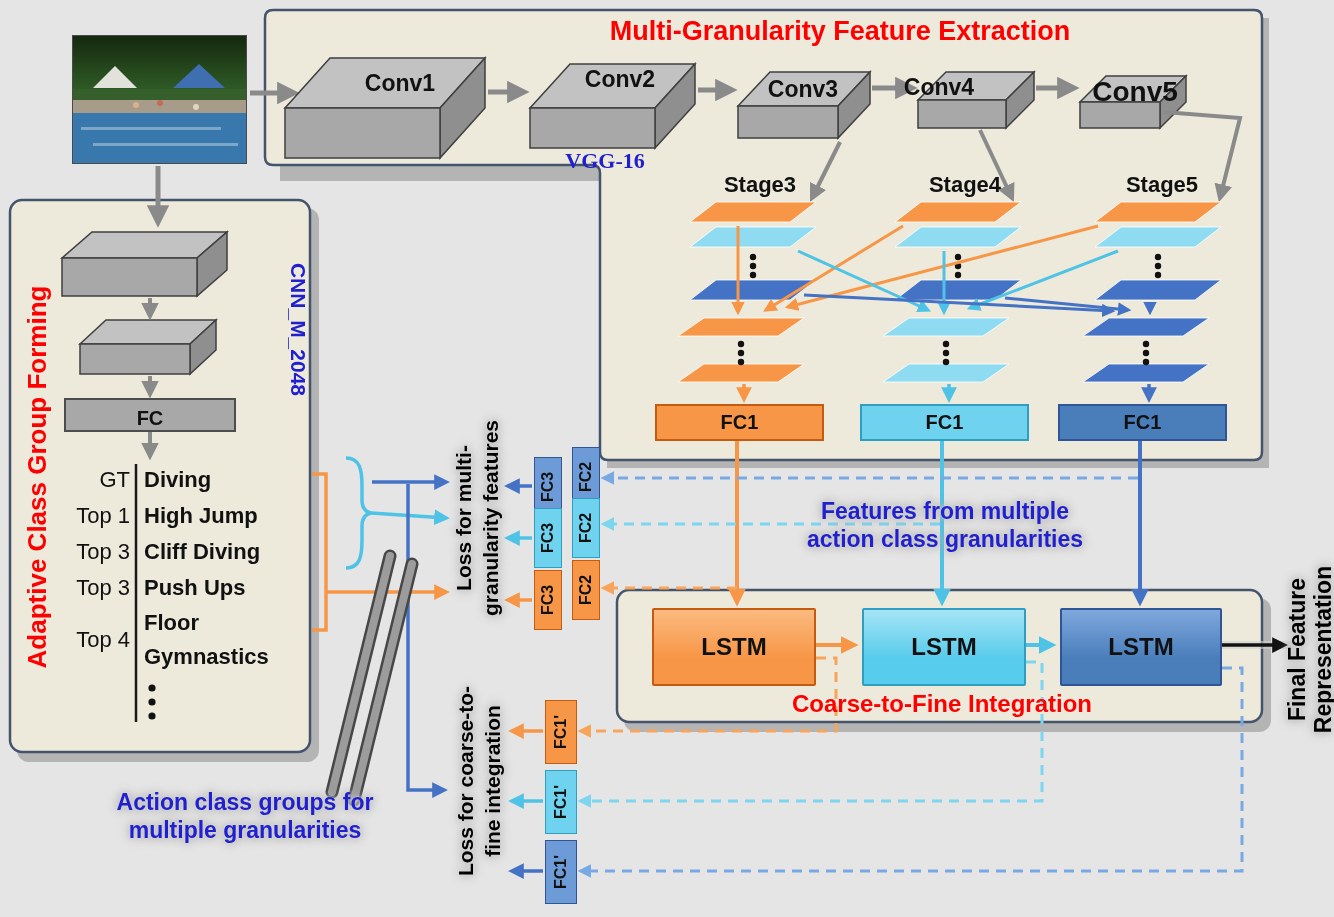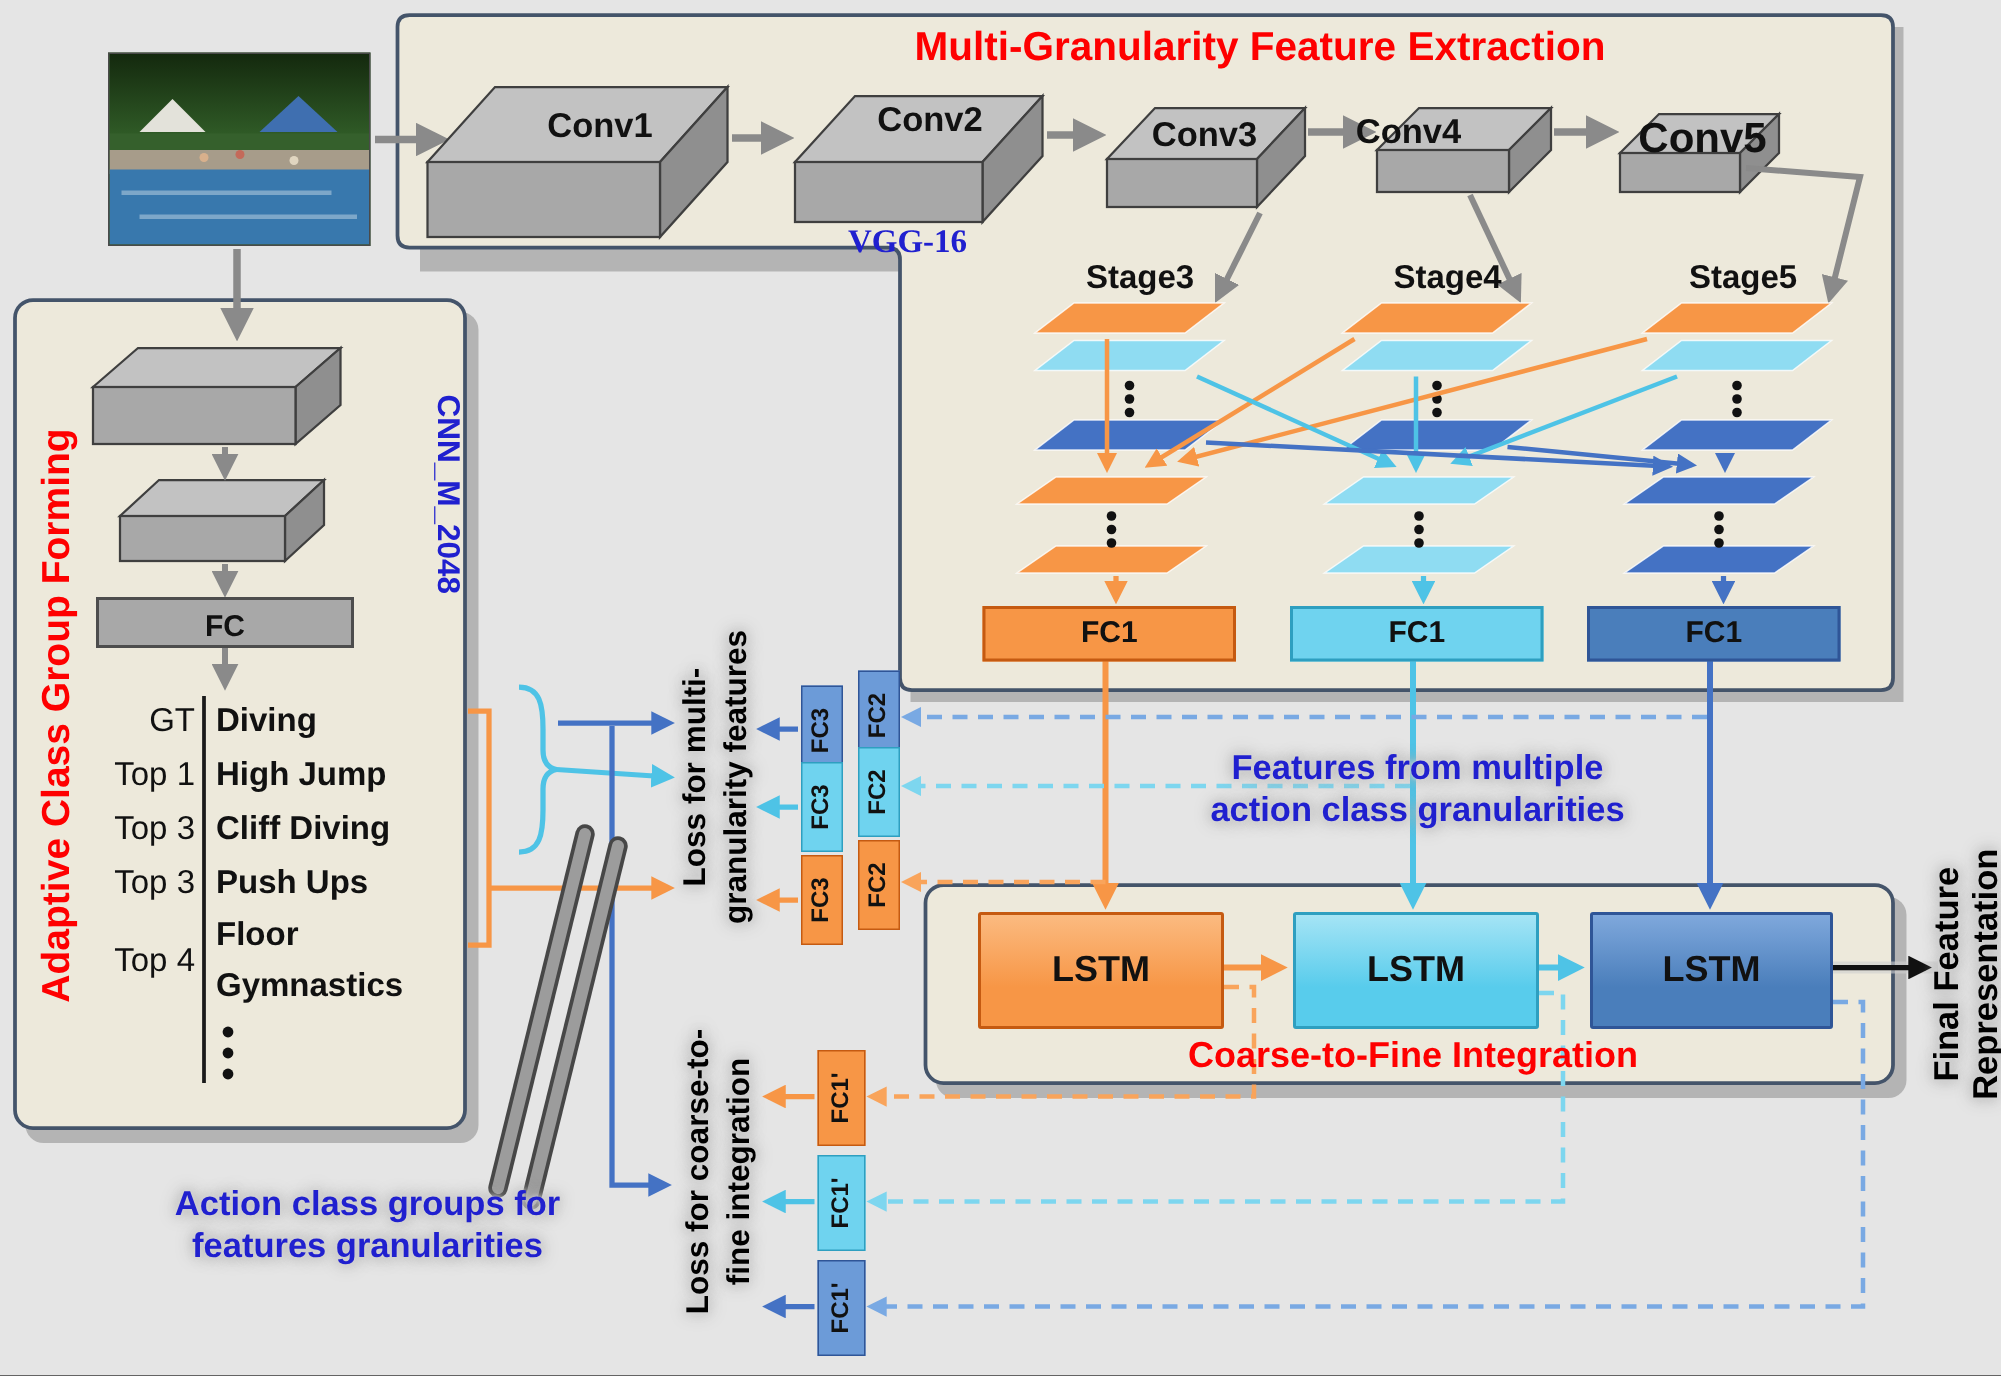--- a/index.html
+++ b/index.html
@@ -395,16 +395,16 @@
   <div>fine integration</div>
 </div>
 
 <div class="vtext halo" style="left:1284px;top:772px;width:245px;height:54px;font-size:23px;line-height:26px;">
   <div>Final Feature</div>
   <div>Representation</div>
 </div>
 
 <div class="lbl bluetxt center halo" style="left:40px;top:788px;width:410px;font-size:23px;line-height:28px;">
   <div>Action class groups for</div>
-  <div>features granularities</div>
+  <div>multiple granularities</div>
 </div>
 
 </div>
 
 </body></html>

